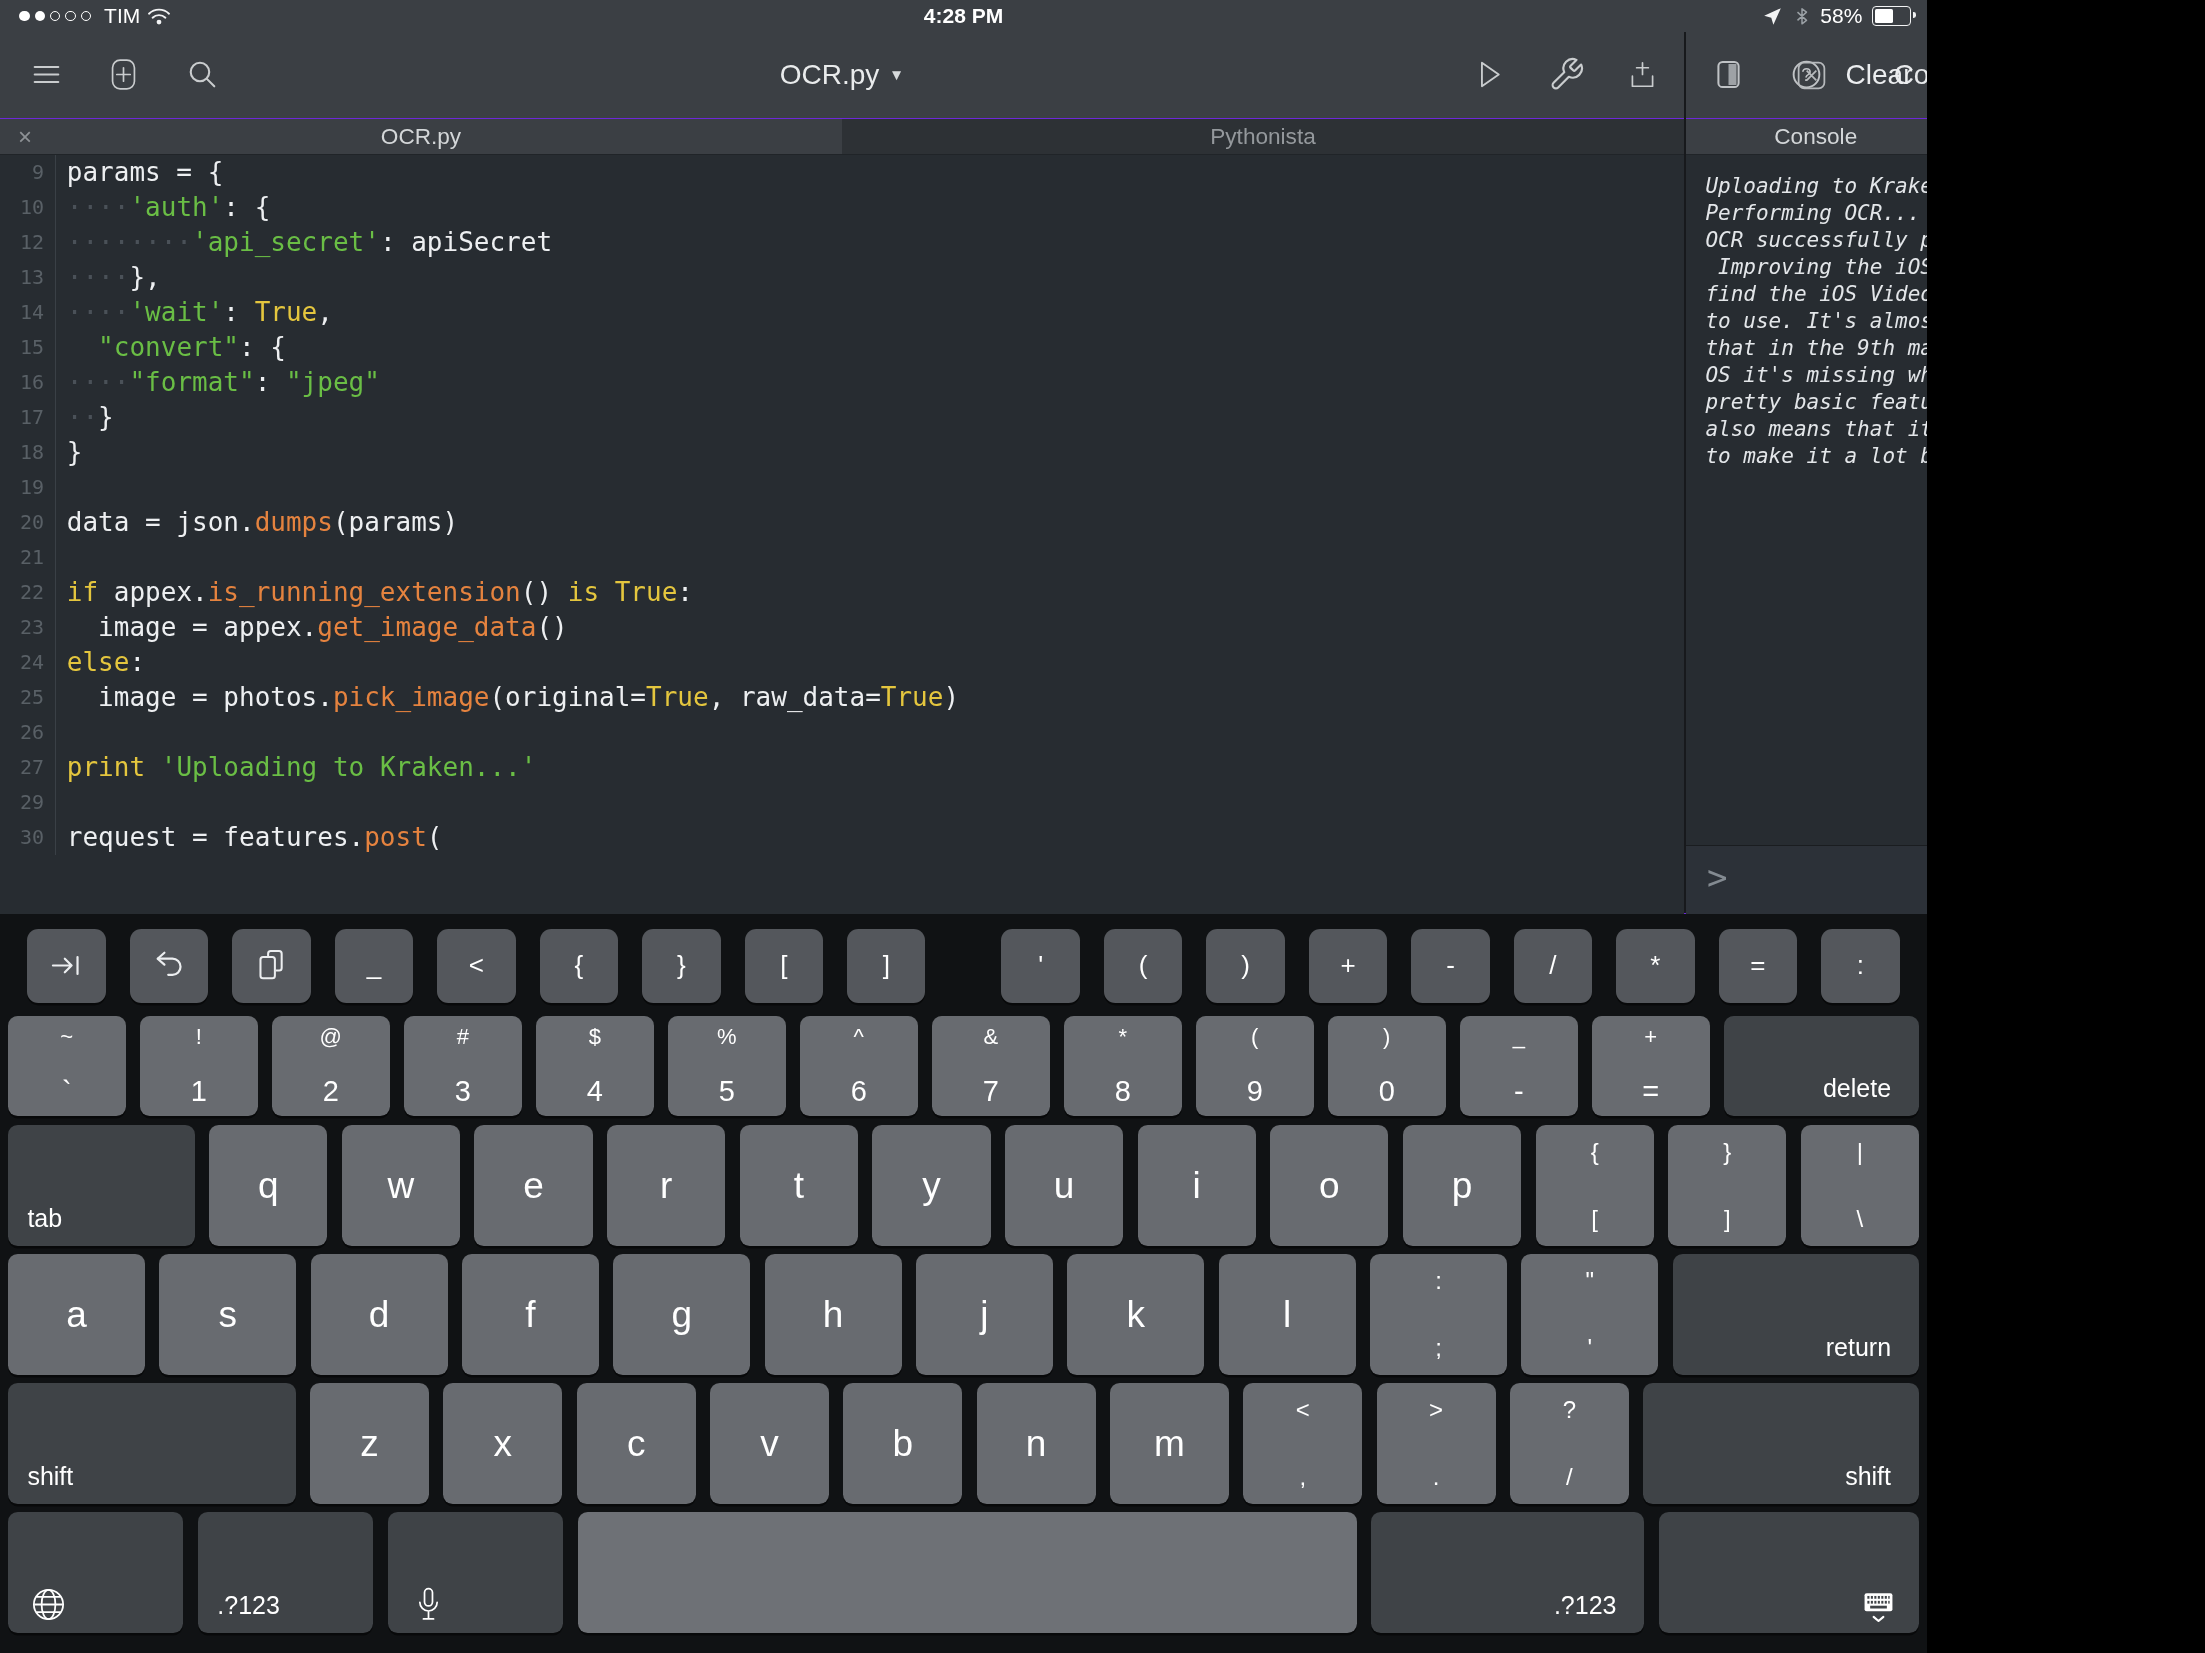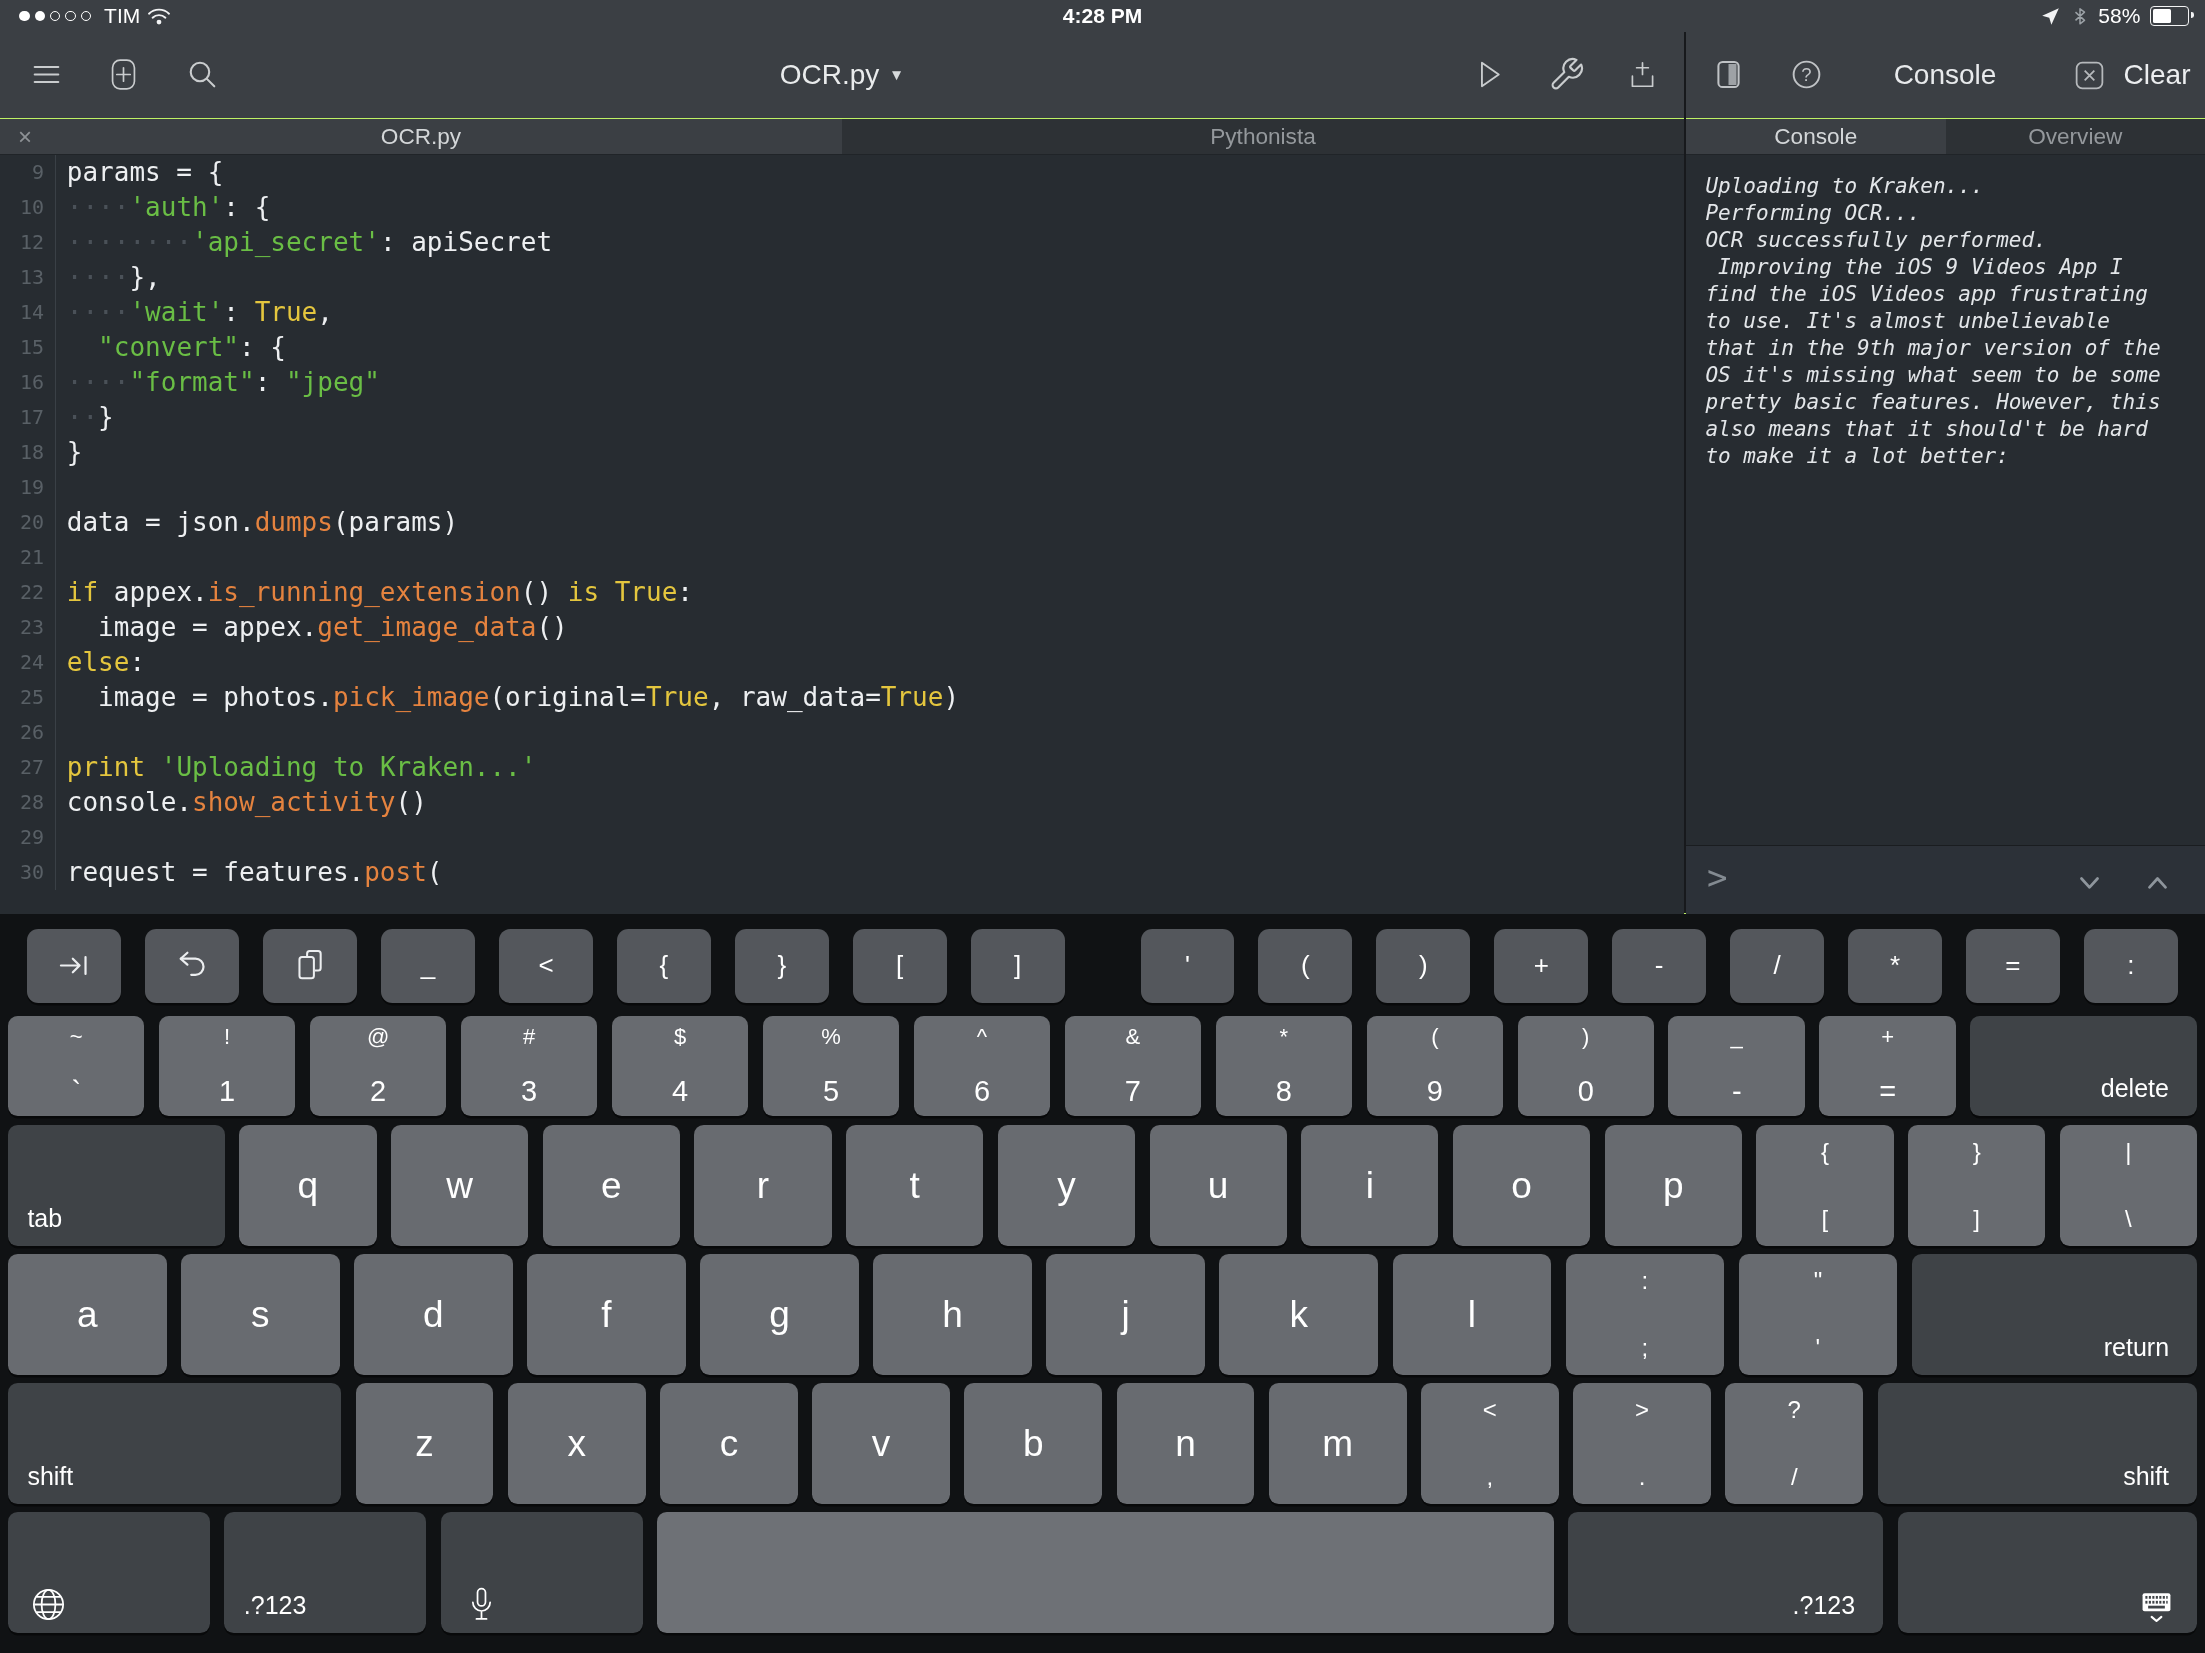--- a/index.html
+++ b/index.html
@@ -1,16 +1,16 @@
 <!DOCTYPE html>
 <html style="font-size:13px"><head>
 <meta charset="utf-8">
 <style>
   html,body{margin:0;padding:0;background:#000;}
-  .screen{position:relative;width:2205px;height:1653px;background:#bef264;overflow:hidden;
+  .screen{position:relative;width:1927px;height:1653px;background:#6d28d9;overflow:hidden;
           font-family:"Liberation Sans","DejaVu Sans",sans-serif;color:#e8eaec;}
   
   .statusbar{position:absolute;left:0;top:0;width:100%;height:32px;background:#3b3f44;
              display:flex;align-items:center;font-size:21px;color:#fff;}
   .sb-left{position:absolute;left:19.4px;top:0;height:32px;display:flex;align-items:center;gap:6.5px;}
   .sig{display:flex;gap:4.8px;margin-right:6.5px;}
   .dot{width:10.5px;height:10.5px;border-radius:50%;}
   .dot.f{background:#fff;}
   .dot.e{border:1.3px solid #fff;box-sizing:border-box;background:transparent;}
   .sb-center{position:absolute;left:0;width:100%;text-align:center;font-weight:bold;}
@@ -237,21 +237,20 @@
       <div class="code-line"><span class="ln">18</span><span class="ct"><span class="tk-p">}</span></span></div>
       <div class="code-line"><span class="ln">19</span><span class="ct"></span></div>
       <div class="code-line"><span class="ln">20</span><span class="ct"><span class="tk-p">data = json.</span><span class="tk-f">dumps</span><span class="tk-p">(params)</span></span></div>
       <div class="code-line"><span class="ln">21</span><span class="ct"></span></div>
       <div class="code-line"><span class="ln">22</span><span class="ct"><span class="tk-k">if</span><span class="tk-p"> appex.</span><span class="tk-f">is_running_extension</span><span class="tk-p">() </span><span class="tk-k">is</span><span class="tk-p"> </span><span class="tk-k">True</span><span class="tk-p">:</span></span></div>
       <div class="code-line"><span class="ln">23</span><span class="ct"><span class="tk-p">  image = appex.</span><span class="tk-f">get_image_data</span><span class="tk-p">()</span></span></div>
       <div class="code-line"><span class="ln">24</span><span class="ct"><span class="tk-k">else</span><span class="tk-p">:</span></span></div>
       <div class="code-line"><span class="ln">25</span><span class="ct"><span class="tk-p">  image = photos.</span><span class="tk-f">pick_image</span><span class="tk-p">(original=</span><span class="tk-k">True</span><span class="tk-p">, raw_data=</span><span class="tk-k">True</span><span class="tk-p">)</span></span></div>
       <div class="code-line"><span class="ln">26</span><span class="ct"></span></div>
       <div class="code-line"><span class="ln">27</span><span class="ct"><span class="tk-k">print</span><span class="tk-p"> </span><span class="tk-s">'Uploading to Kraken...'</span></span></div>
-      <div class="code-line"><span class="ln">28</span><span class="ct"><span class="tk-p">console.</span><span class="tk-f">show_activity</span><span class="tk-p">()</span></span></div>
       <div class="code-line"><span class="ln">29</span><span class="ct"></span></div>
       <div class="code-line"><span class="ln">30</span><span class="ct"><span class="tk-p">request = features.</span><span class="tk-f">post</span><span class="tk-p">(</span></span></div>
     </div>
 
   <div class="panel">
     <div class="console-out">Uploading to Kraken...
 Performing OCR...
 OCR successfully performed.
  Improving the iOS 9 Videos App I
 find the iOS Videos app frustrating

